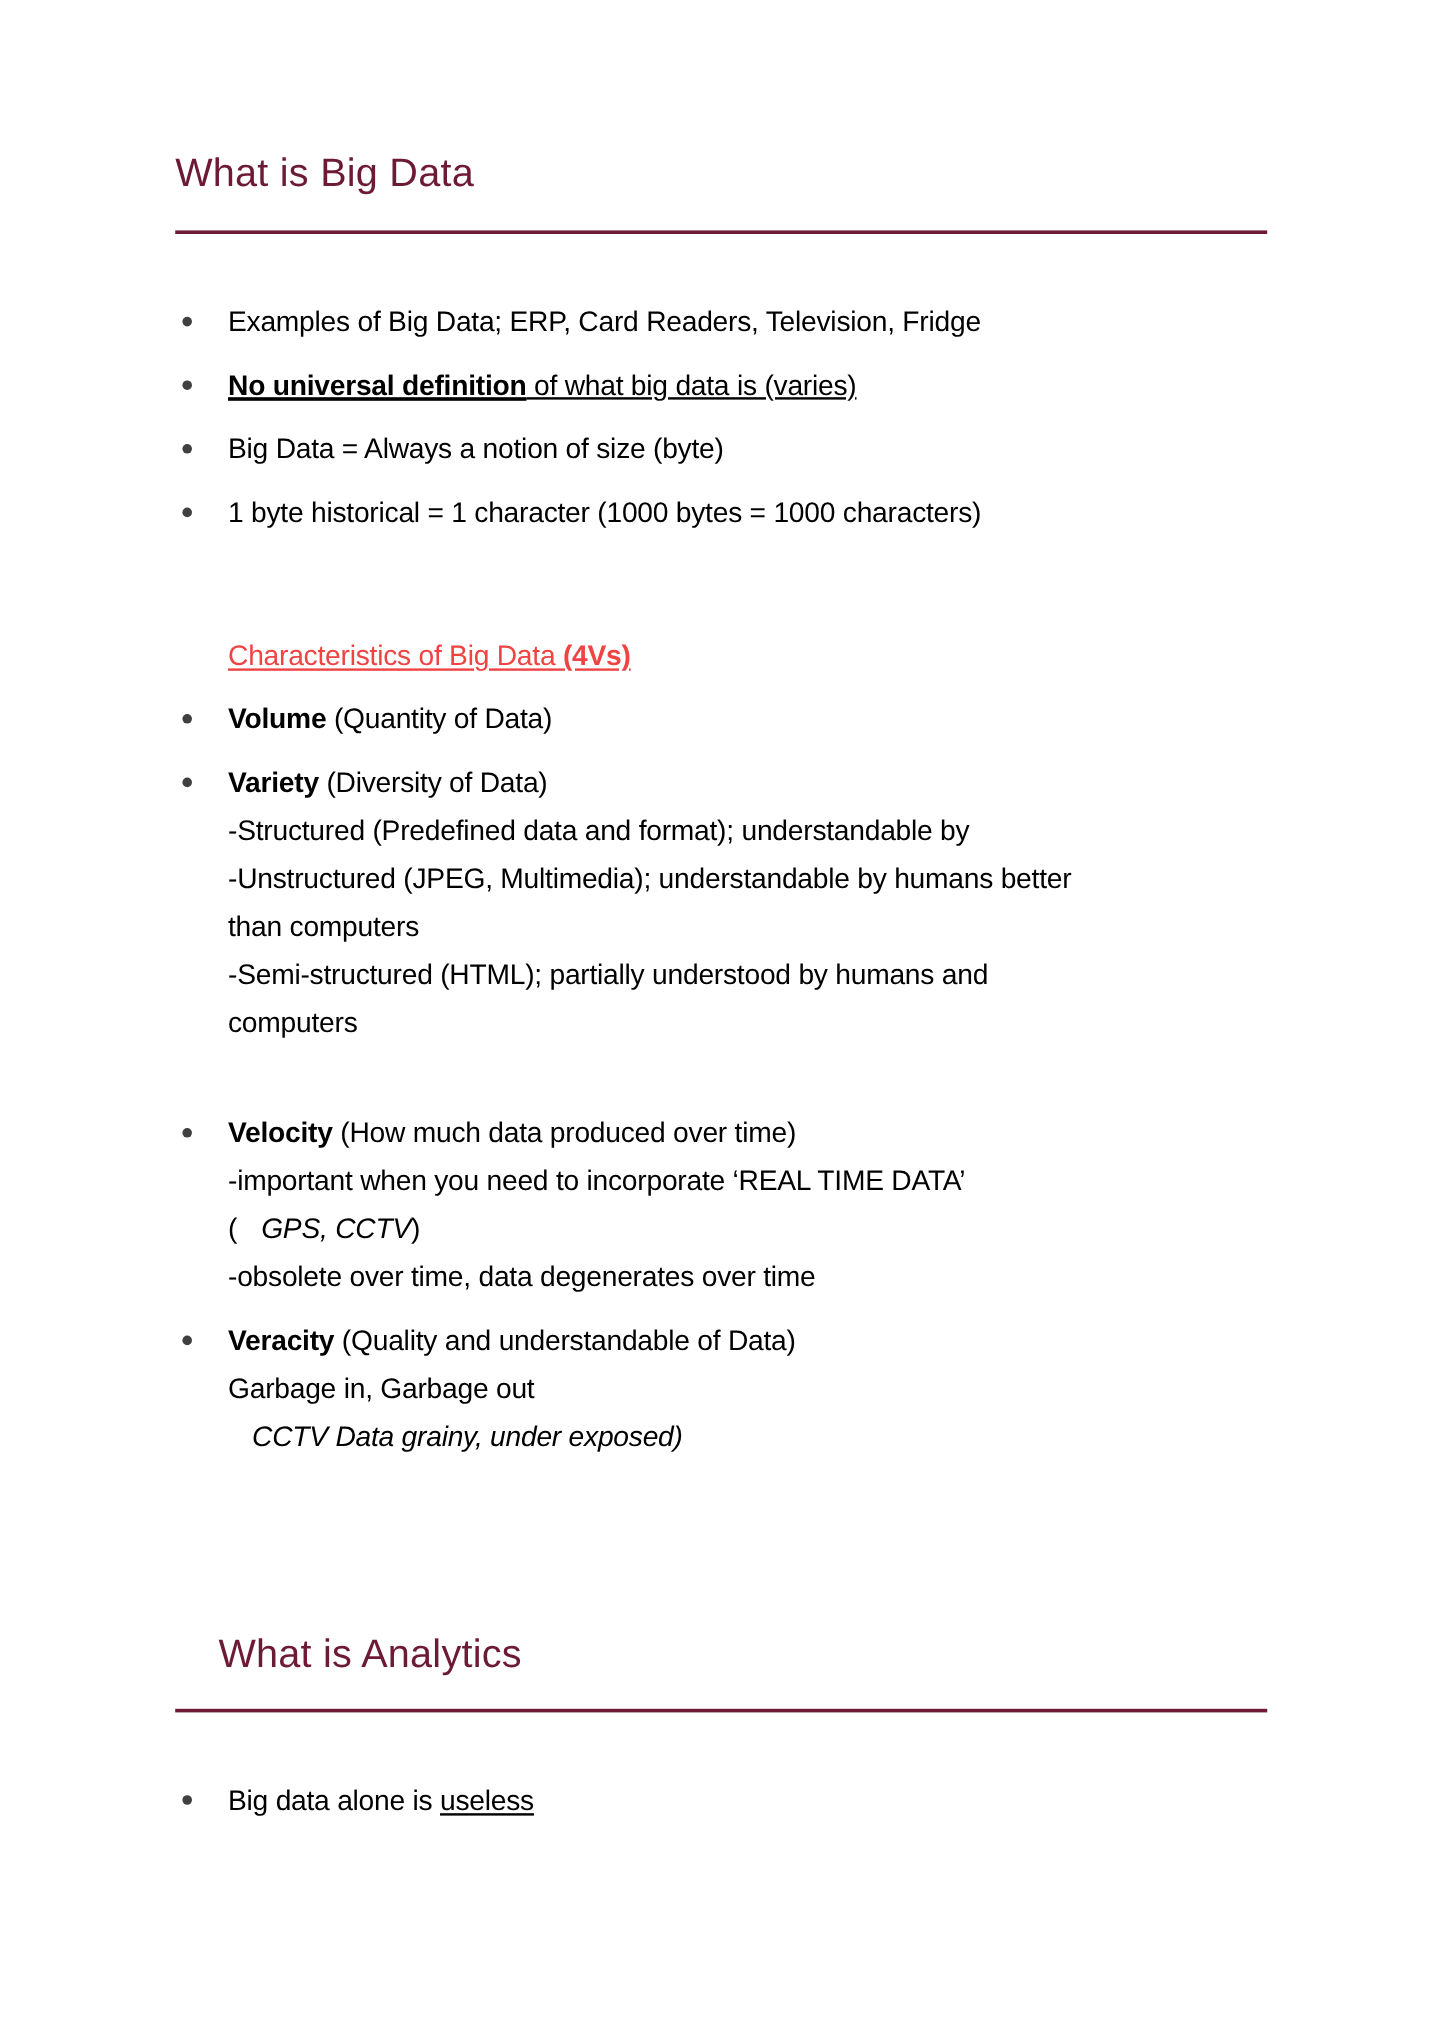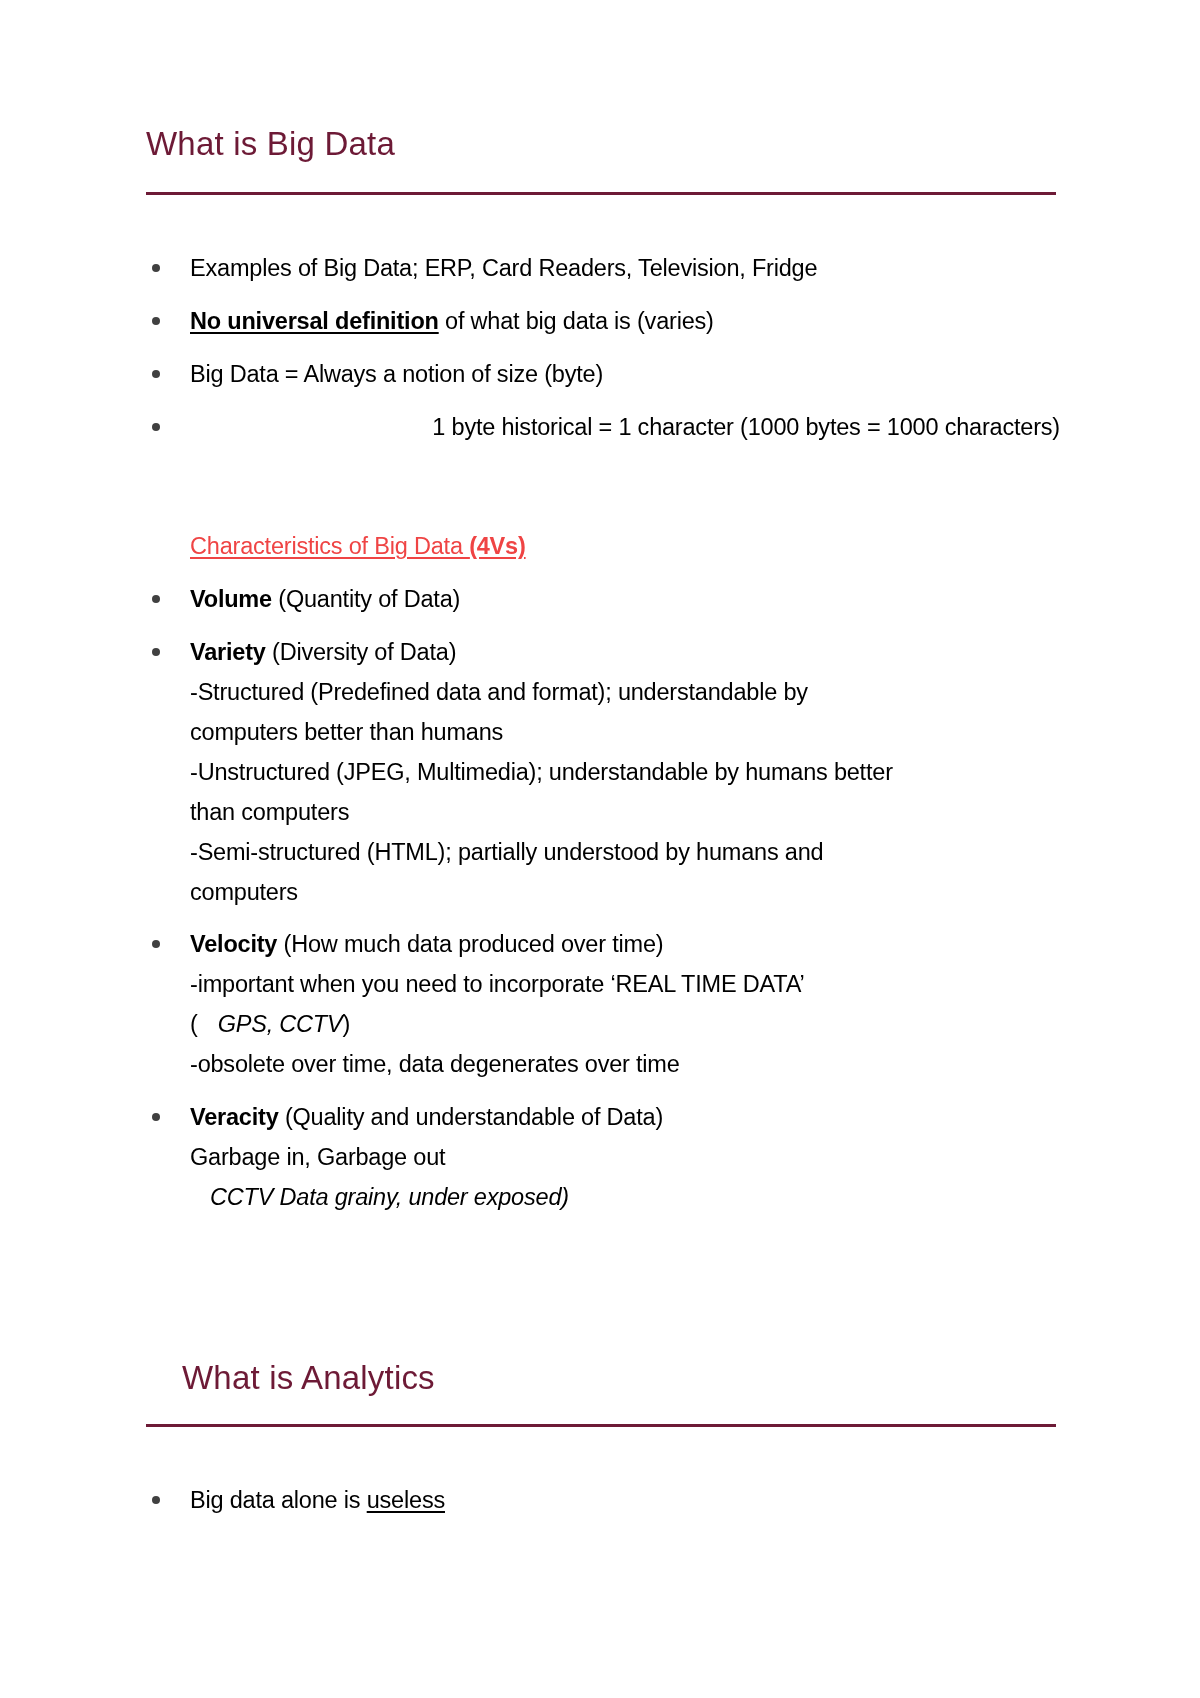--- a/index.html
+++ b/index.html
@@ -82,48 +82,47 @@
 <div class="page">
 
   <h1 class="heading" style="top:124px;">What is Big Data</h1>
   <div class="rule" style="top:192px;"></div>
 
   <div class="item" style="top:248px;">
     <span class="bullet"></span>
     <span class="text">Examples of Big Data; ERP, Card Readers, Television, Fridge</span>
   </div>
 
-  <div class="item" style="top:301px;">
+  <div class="item" style="top:301px;text-decoration:underline;">
     <span class="bullet"></span>
     <span class="text"><span class="bold underline">No universal definition</span><span> of what big data is (varies)</span></span>
   </div>
 
   <div class="item" style="top:354px;">
     <span class="bullet"></span>
     <span class="text">Big Data = Always a notion of size (byte)</span>
   </div>
 
-  <div class="item" style="top:407px;text-align:right;">
+  <div class="item" style="top:407px;">
     <span class="bullet"></span>
     <span class="text">1 byte historical = 1 character (1000 bytes = 1000 characters)</span>
   </div>
 
   <div class="subhead" style="top:526px;"><span>Characteristics of Big Data </span><span class="bold">(4Vs)</span></div>
 
   <div class="item" style="top:579px;">
     <span class="bullet"></span>
     <span class="text"><span class="bold">Volume</span><span> (Quantity of Data)</span></span>
   </div>
 
   <div class="item" style="top:632px;">
     <span class="bullet"></span>
     <span class="text">
       <span class="line"><span class="bold">Variety</span><span> (Diversity of Data)</span></span>
       <span class="line">-Structured (Predefined data and format); understandable by</span>
-      <span class="line">computers better than humans</span>
       <span class="line">-Unstructured (JPEG, Multimedia); understandable by humans better</span>
       <span class="line">than computers</span>
       <span class="line">-Semi-structured (HTML); partially understood by humans and</span>
       <span class="line">computers</span>
     </span>
   </div>
 
   <div class="item" style="top:924px;">
     <span class="bullet"></span>
     <span class="text">

